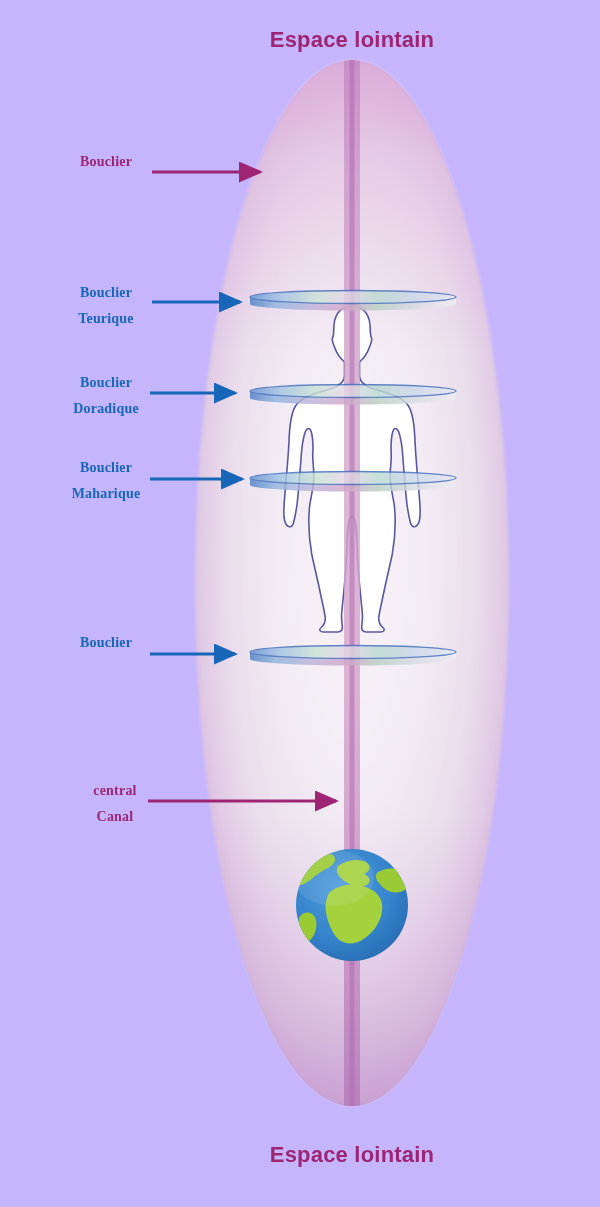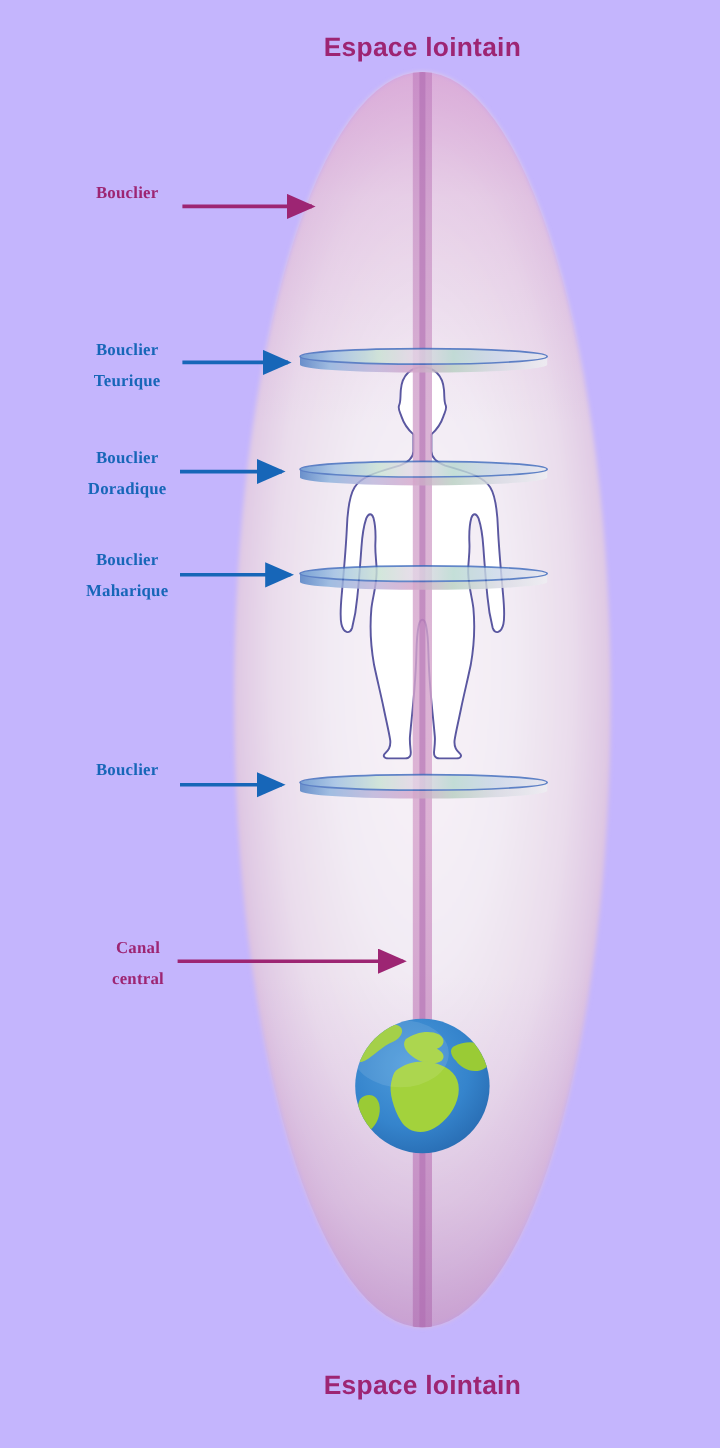--- a/index.html
+++ b/index.html
@@ -246,19 +246,19 @@
   <div class="lbl blue" style="left:6px;top:455px;width:200px;">
     <span>Bouclier</span>
     <span>Maharique</span>
   </div>
 
   <div class="lbl blue" style="left:6px;top:630px;width:200px;">
     <span>Bouclier</span>
   </div>
 
   <div class="lbl magenta" style="left:15px;top:778px;width:200px;">
+    <span>central</span>
     <span>Canal</span>
-    <span>central</span>
   </div>
 
   <div class="espace" style="left:202px;top:1142px;">Espace lointain</div>
 
 </div>
 
 </body></html>

